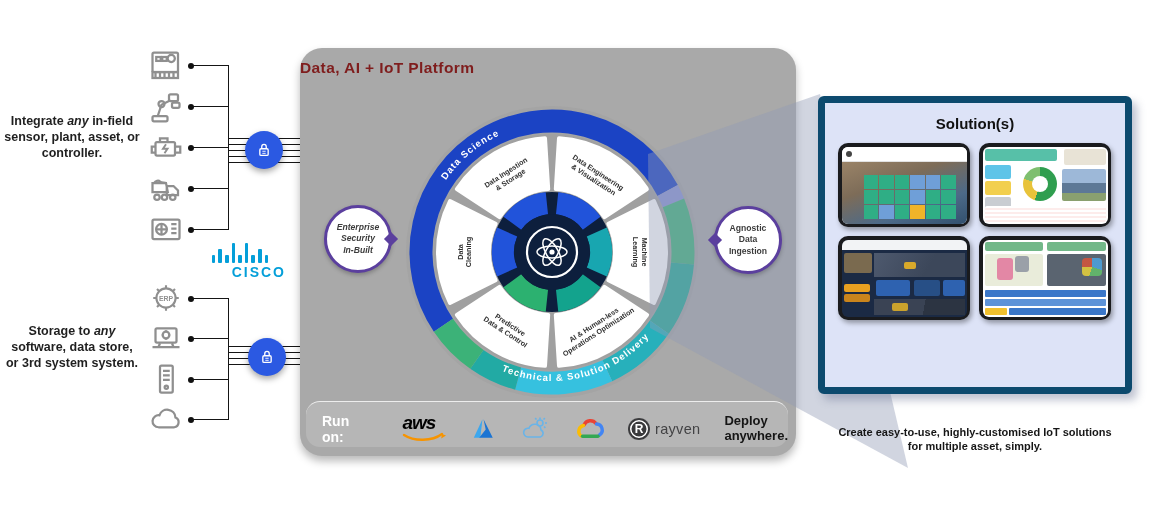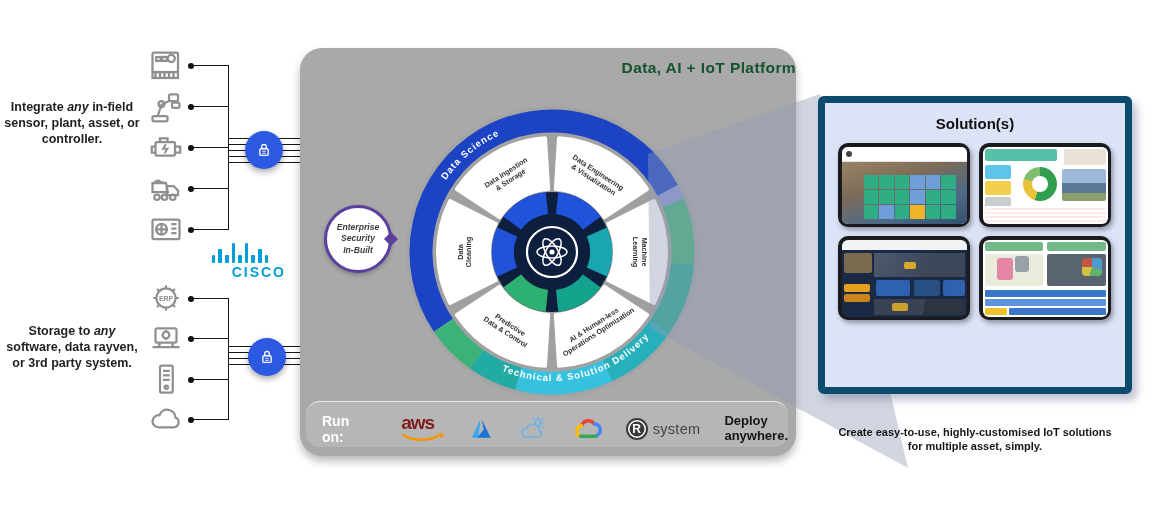--- a/index.html
+++ b/index.html
@@ -2,48 +2,48 @@
 <html><head>
 <meta charset="utf-8">
 <style>
   html,body{margin:0;padding:0;background:#fff;}
   .stage{position:relative;width:1164px;height:508px;background:#fff;overflow:hidden;
          font-family:"Liberation Sans",sans-serif;color:#1a1a1a;}
   
   .side-text{position:absolute;width:136px;text-align:center;font-size:12.5px;font-weight:700;
              line-height:1.28;color:#1f1f1f;}
   .side-text .em{font-style:italic;}
-  #integrate-text{left:4px;top:99px;}
+  #integrate-text{left:4px;top:113px;}
   #connect-text{left:4px;top:323px;}
   .dev-icon{position:absolute;left:146px;width:40px;height:36px;}
   .dev-icon svg{width:100%;height:100%;}
   .dot{position:absolute;width:6px;height:6px;border-radius:50%;background:#111;}
   .hline,.vline{position:absolute;background:#151515;}
   .hline{height:1.4px;}
   .vline{width:1.4px;}
   .lock-circle{position:absolute;width:38px;height:38px;border-radius:50%;background:#2b59e2;
                box-shadow:0 3px 6px rgba(0,0,0,.35);display:flex;align-items:center;justify-content:center;z-index:5;}
   .cisco{position:absolute;left:194px;top:243px;width:92px;text-align:right;}
   .cisco-bars{display:flex;align-items:flex-end;justify-content:center;gap:3px;height:20px;}
   .cisco-bars i{display:block;width:3.6px;background:#049fd9;border-radius:1px;}
   .cisco-word{font-size:14px;font-weight:700;color:#049fd9;letter-spacing:2px;margin-top:1px;}
   
   .platform-box{position:absolute;left:300px;top:48px;width:496px;height:408px;background:#a9a9a9;
                 border-radius:22px;box-shadow:0 5px 9px rgba(0,0,0,.28);z-index:1;}
-  .platform-title{position:absolute;left:0;right:0;top:11px;text-align:right;color:#14532d;
+  .platform-title{position:absolute;left:0;right:0;top:11px;text-align:left;color:#7f1d1d;
                   font-size:15.5px;font-weight:700;letter-spacing:.4px;}
   #wheel-holder{position:absolute;left:102px;top:54px;width:300px;height:300px;}
   
   .run-bar{position:absolute;left:6px;bottom:9px;width:482px;height:46px;background:#b6b6b6;
            border-radius:14px;border-top:1px solid rgba(255,255,255,.75);display:flex;align-items:center;
            padding:8px 0 0 16px;box-sizing:border-box;}
   .run-label{color:#fff;font-size:14px;font-weight:700;margin-right:30px;}
   .logo{display:flex;align-items:center;justify-content:center;}
   .aws-wrap{position:relative;width:52px;height:32px;margin-right:26px;}
-  .aws-word{position:absolute;left:4px;top:-1px;font-size:19px;font-weight:800;letter-spacing:-1px;color:#7f1d1d;}
+  .aws-word{position:absolute;left:4px;top:-1px;font-size:19px;font-weight:800;letter-spacing:-1px;color:#000000;font-style:italic;}
   .aws-swoosh{position:absolute;left:0;top:0;}
   .logo-azure{width:26px;height:26px;margin-right:24px;}
   .logo-cloud{width:32px;height:28px;margin-right:22px;}
   .logo-gcloud{width:32px;height:26px;margin-right:22px;}
   .rayven-wrap{display:flex;align-items:center;gap:5px;margin-right:24px;}
   .rayven-mark{width:22px;height:22px;border-radius:50%;background:#3a3a3c;color:#fff;display:flex;
                align-items:center;justify-content:center;font-size:12px;font-weight:700;
                box-shadow:inset 0 0 0 2px #3a3a3c, inset 0 0 0 3.5px #fff;}
   .rayven-word{font-size:14.5px;color:#434345;font-weight:500;letter-spacing:.3px;}
   .deploy{font-size:13px;font-weight:700;color:#151515;line-height:1.15;white-space:pre-line;}
@@ -121,21 +121,21 @@
 </style>
 </head>
 <body>
 
 <div class="stage">
 
   <div class="side-text" id="integrate-text">
     <span>Integrate </span><span class="em">any</span><span> in-field sensor, plant, asset, or controller.</span>
   </div>
   <div class="side-text" id="connect-text">
-    <span>Storage to </span><span class="em">any</span><span> software, data rayven, or 3rd party system.</span>
+    <span>Storage to </span><span class="em">any</span><span> software, data store, or 3rd system system.</span>
   </div>
 
   <div class="dev-icon" style="top:48px">
     <svg viewBox="0 0 24 24" fill="none" stroke="#8f8f8f" stroke-width="1.5">
       <rect x="3" y="3" width="17" height="13" rx="1"></rect>
         <circle cx="15.5" cy="7" r="2.4"></circle>
       <rect x="5.5" y="6" width="3" height="2.6"></rect>
         <rect x="9.5" y="6" width="3" height="2.6"></rect>
       <rect x="3" y="16" width="17" height="4"></rect>
         <path d="M5 16v4M8 16v4M11 16v4M14 16v4M17 16v4"></path>
@@ -335,33 +335,39 @@
       <span class="logo logo-gcloud">
         <svg width="32" height="26" viewBox="0 0 32 26" fill="none" stroke-linecap="round">
           <path d="M10 9 A7 7 0 0 1 22 7.5" stroke="#ea4335" stroke-width="3.4"></path>
           <path d="M22.5 8 A6 6 0 0 1 25.5 19" stroke="#4285f4" stroke-width="3.4"></path>
           <path d="M9.5 9.5 A6 6 0 0 0 7 20" stroke="#fbbc05" stroke-width="3.4"></path>
           <path d="M8.5 20.3 H24" stroke="#34a853" stroke-width="3.4"></path>
         </svg>
       </span>
       <span class="rayven-wrap">
         <span class="rayven-mark">R</span>
-        <span class="rayven-word">system</span>
+        <span class="rayven-word">rayven</span>
       </span>
       <span class="deploy">Deploy
 anywhere.</span>
     </div>
   </div>
 
   <div class="beam"></div>
 
   <div class="badge" id="badge-left">
     <span>Enterprise
 Security
 In-Built</span>
+    <span class="tip"></span>
+  </div>
+  <div class="badge" id="badge-right">
+    <span>Agnostic
+Data
+Ingestion</span>
     <span class="tip"></span>
   </div>
 
   <div class="solutions-panel">
     <div class="solutions-title">Solution(s)</div>
     <div class="tablet-grid">
       <div class="tablet">
         <div class="screen">
           <div class="t1-photo"></div>
             <div class="t1-bar"></div>

